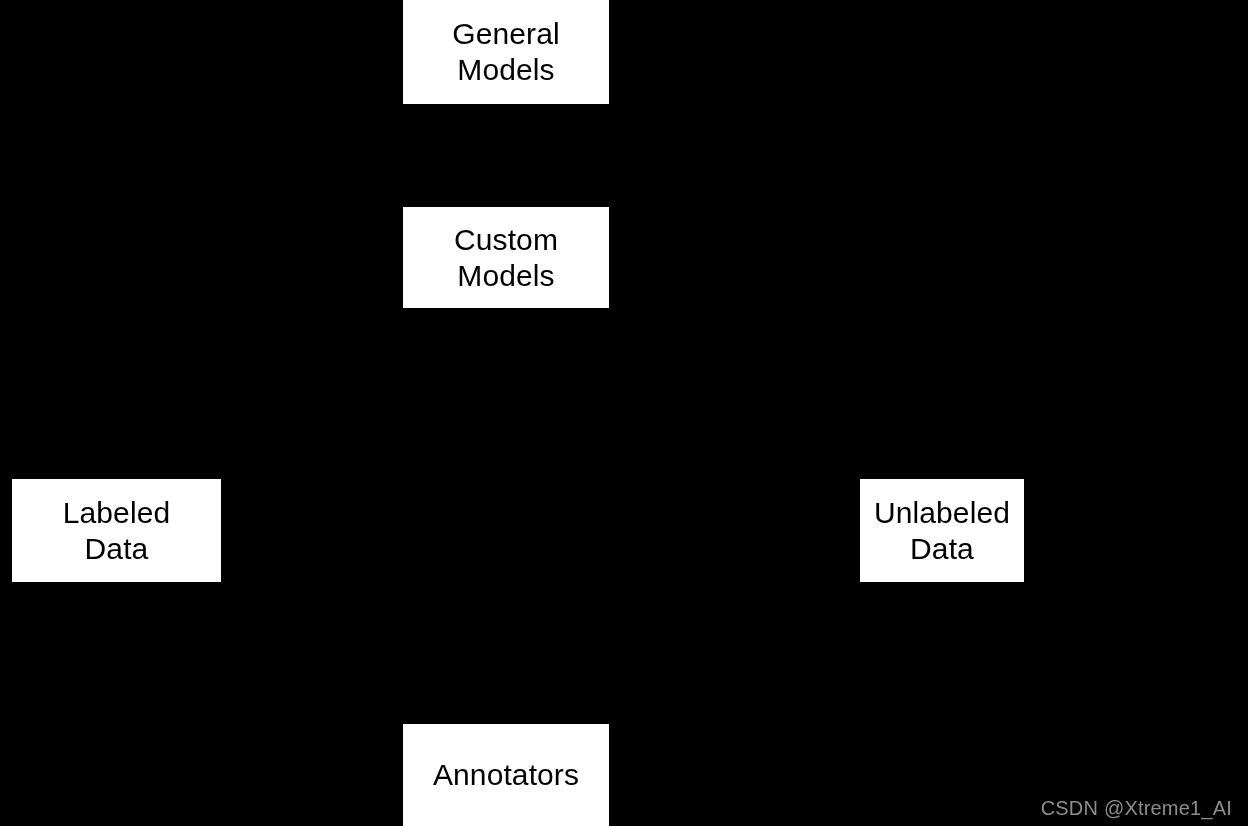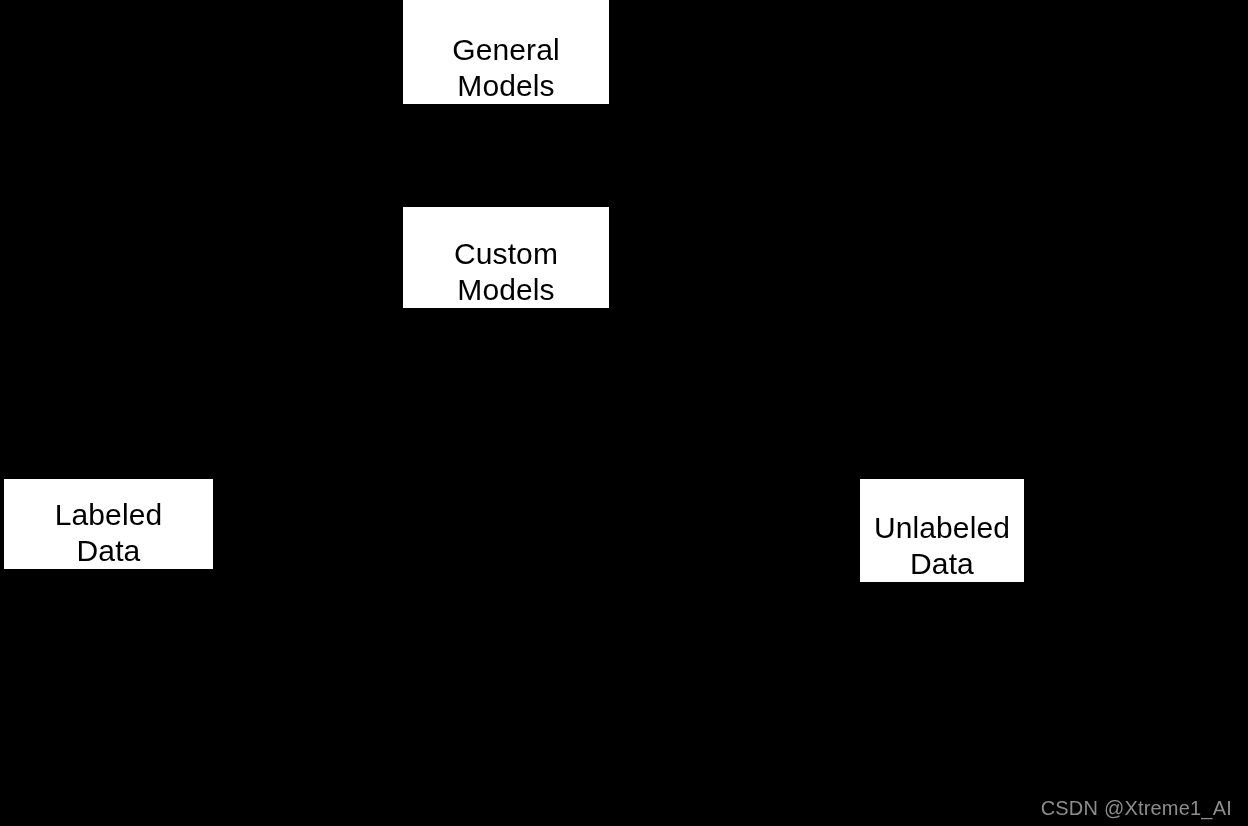--- a/index.html
+++ b/index.html
@@ -16,21 +16,21 @@
     width: 1248px;
     height: 826px;
     background: #000000;
     overflow: hidden;
   }
   .node {
     position: absolute;
     background: #ffffff;
     color: #000000;
     display: flex;
-    align-items: flex-end;
+    align-items: center;
     justify-content: center;
     text-align: center;
     box-sizing: border-box;
     line-height: 1.2;
     font-size: 30px;
     font-weight: 400;
     letter-spacing: 0.1px;
     white-space: pre-line;
     user-select: none;
   }
@@ -41,24 +41,24 @@
     width: 206px;
     height: 104px;
   }
   #node-custom-models {
     left: 403px;
     top: 207px;
     width: 206px;
     height: 101px;
   }
   #node-labeled-data {
-    left: 4px;
+    left: 12px;
     top: 479px;
     width: 209px;
-    height: 90px;
+    height: 103px;
   }
   #node-unlabeled-data {
     left: 860px;
     top: 479px;
     width: 164px;
     height: 103px;
   }
   #node-annotators {
     left: 403px;
     top: 724px;
@@ -99,16 +99,19 @@
   <div class="node" id="node-labeled-data">
     <span class="node-label">Labeled
 Data</span>
   </div>
 
   <div class="node" id="node-unlabeled-data">
     <span class="node-label">Unlabeled
 Data</span>
   </div>
 
+  <div class="node" id="node-annotators">
+    <span class="node-label">Annotators</span>
+  </div>
 
   <div id="watermark">CSDN @Xtreme1_AI</div>
 
 </div>
 
 </body></html>

